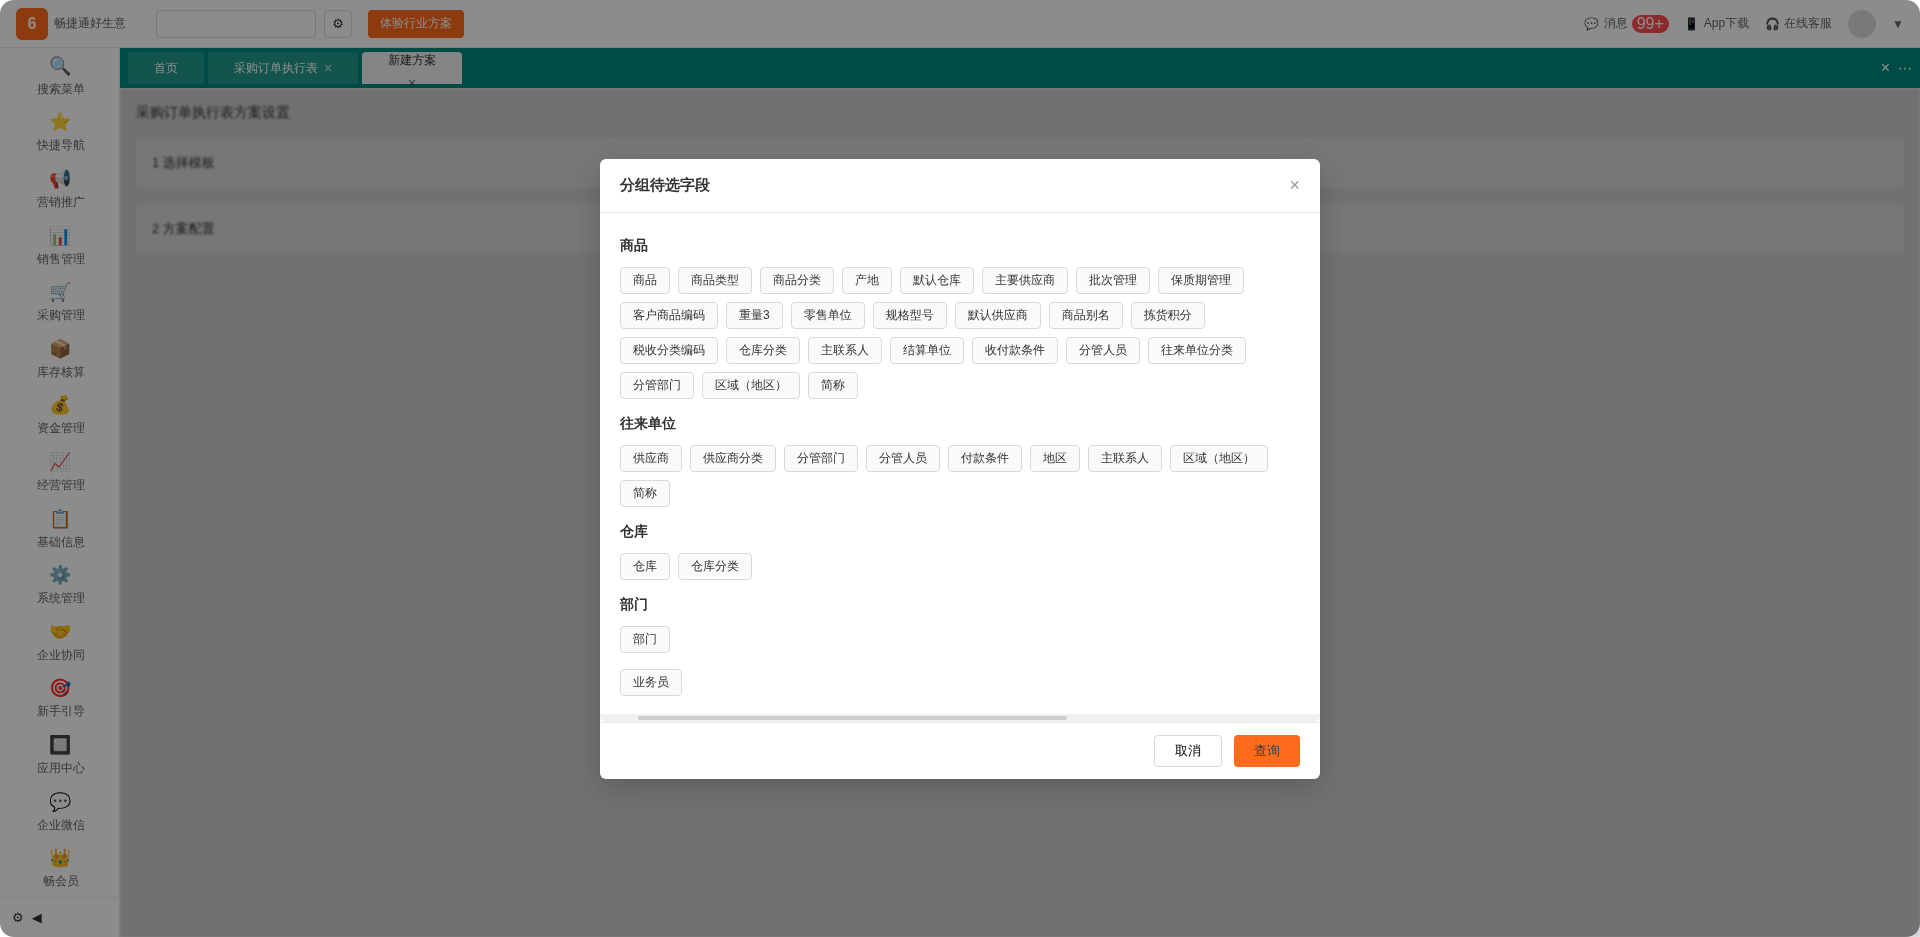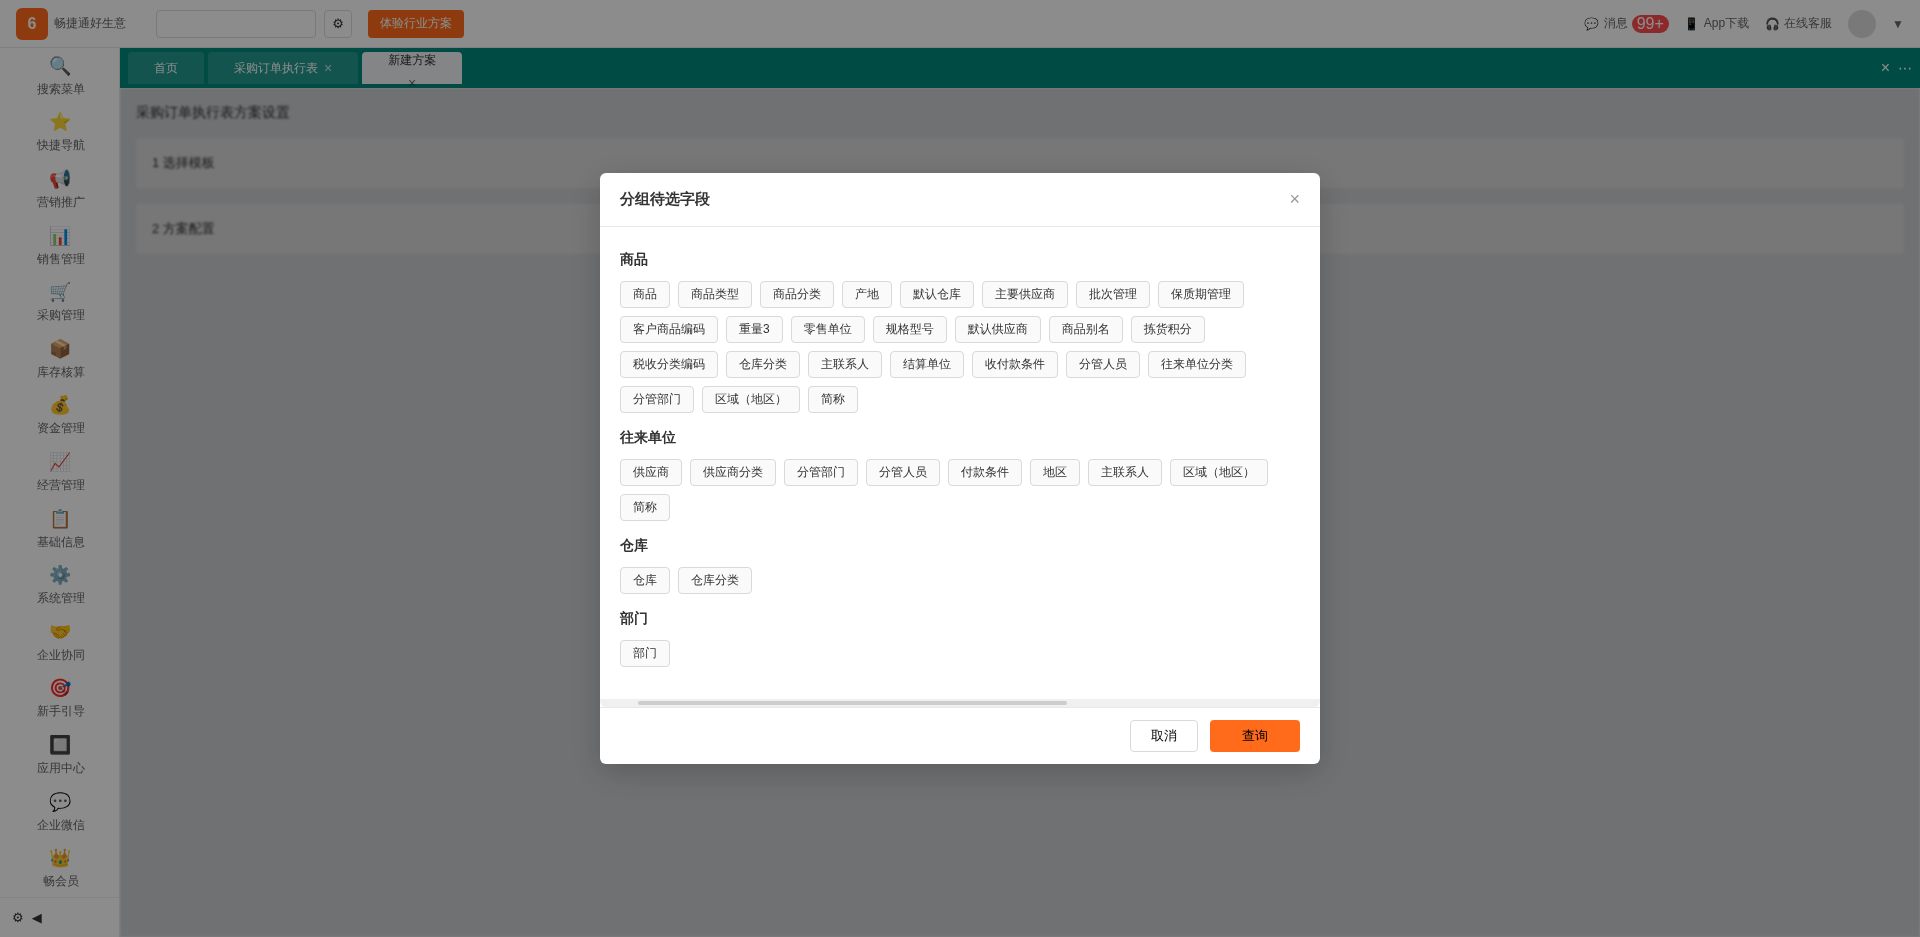--- a/index.html
+++ b/index.html
@@ -91,20 +91,21 @@
     .section-card {
       background: white; border-radius: 4px; padding: 16px; margin-bottom: 16px;
     }
 
     
     .modal-overlay {
       position: fixed; top: 0; left: 0; right: 0; bottom: 0;
       background: rgba(0,0,0,0.45);
       display: flex; align-items: center; justify-content: center;
       z-index: 200;
+      border-radius: 14px;
     }
     .modal {
       background: white; border-radius: 6px; width: 720px; max-height: 620px;
       display: flex; flex-direction: column; position: relative;
       box-shadow: 0 8px 32px rgba(0,0,0,0.2);
     }
     .modal-header {
       display: flex; align-items: center; justify-content: space-between;
       padding: 16px 20px; border-bottom: 1px solid #e8e8e8; flex-shrink: 0;
     }
@@ -143,21 +144,21 @@
     }
     .modal-hscroll-thumb {
       width: 60%; height: 4px; background: #ccc; border-radius: 2px; margin-left: 5%;
     }
 
     
     .btn-cancel {
       height: 32px; padding: 0 20px; border: 1px solid #d9d9d9; background: #fff; border-radius: 4px; cursor: pointer; font-size: 13px;
     }
     .btn-confirm {
-      height: 32px; padding: 0 32px; background: #ff6b1a; color: #000000; border: none; border-radius: 4px; cursor: pointer; font-size: 13px;
+      height: 32px; padding: 0 20px; background: #ff6b1a; color: #404040; border: none; border-radius: 4px; cursor: pointer; font-size: 13px;
     }
   </style>
 </head>
 <body>
 
 <div class="top-header">
   <div class="logo-area">
     <div class="logo-icon">6</div>
     <div class="logo-text">畅捷通好生意</div>
   </div>
@@ -336,20 +337,23 @@
       <div class="field-tags">
         <span class="field-tag">仓库</span>
         <span class="field-tag">仓库分类</span>
       </div>
 
       <div class="field-group-title">部门</div>
       <div class="field-tags">
         <span class="field-tag">部门</span>
       </div>
 
+      <div class="field-tags">
+        <span class="field-tag">业务员</span>
+      </div>
 
     </div>
 
     <div class="modal-hscroll">
       <div class="modal-hscroll-thumb"></div>
     </div>
 
     <div class="modal-footer">
       <button class="btn-cancel">取消</button>
       <button class="btn-confirm">查询</button>

